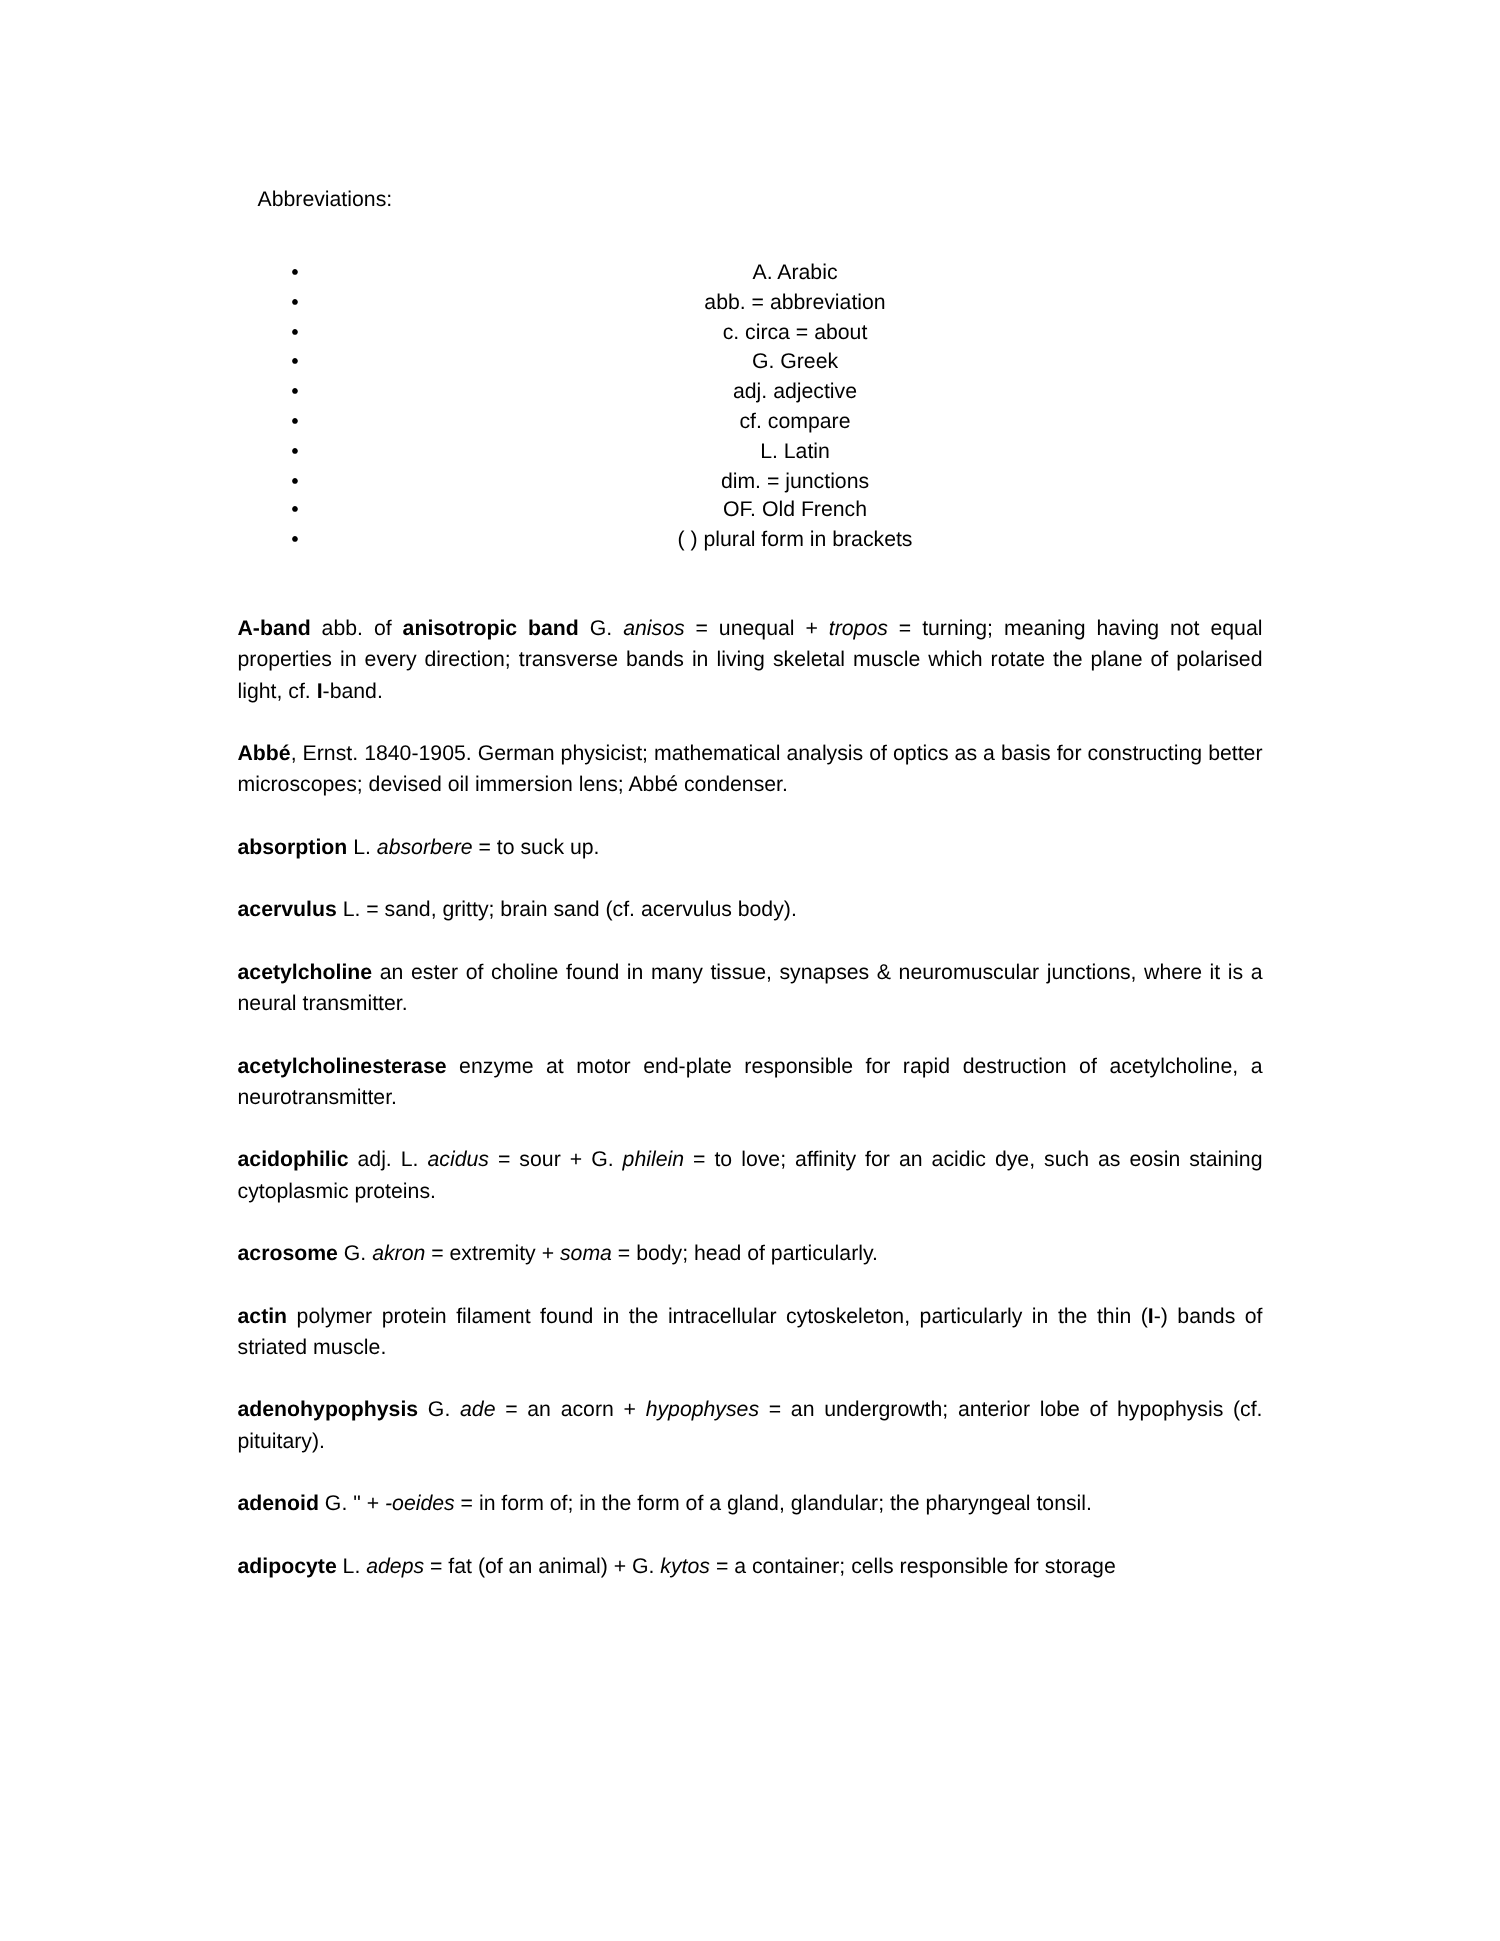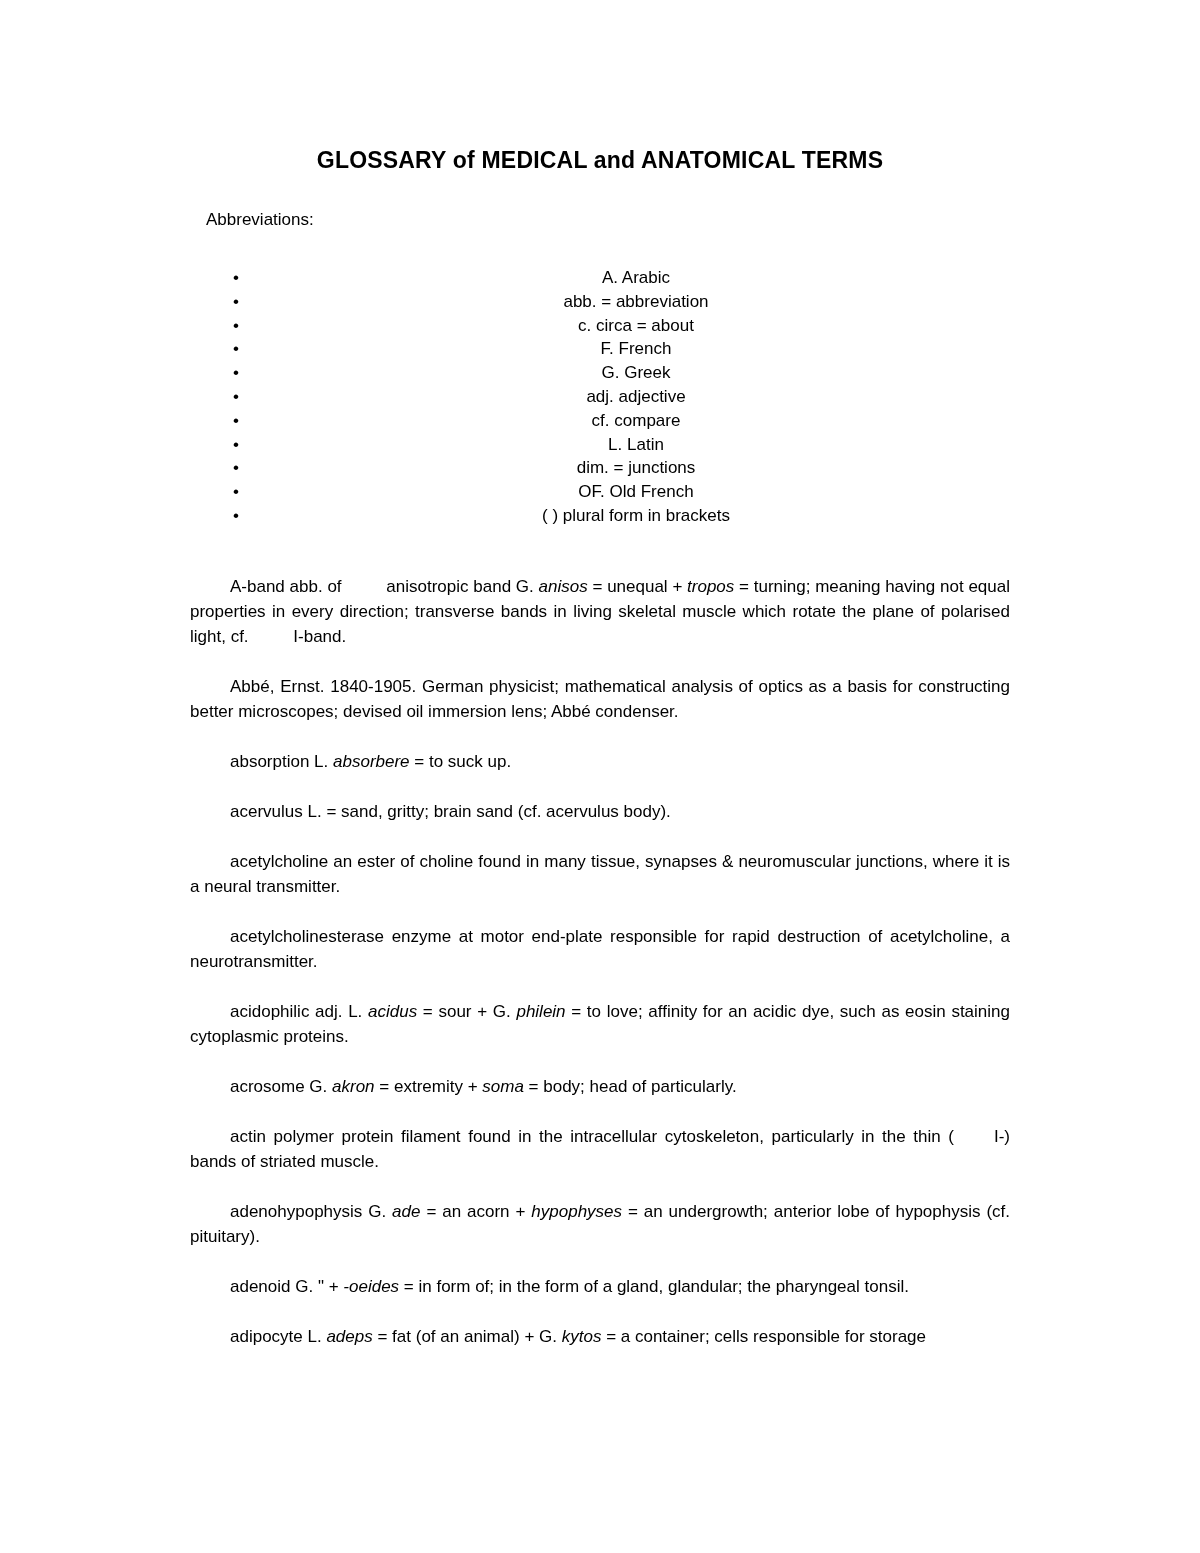--- a/index.html
+++ b/index.html
@@ -40,34 +40,32 @@
   .abbr-list li::before {
     content: "\2022";
     position: absolute;
     left: -29px;
     top: 0;
   }
   .entries .entry {
     margin: 0 0 25px 0;
     text-align: justify;
   }
-  .entry .b { font-weight: 400; margin-left: 40px; }
+  .entry .b { font-weight: 700; }
   .entry .i { font-style: italic; }
 </style>
 </head>
 <body>
 
 <div class="page">
-  <h1 class="title">GLOSSARY of MEDICAL and ANATOMICAL TERMS</h1>
   <p class="abbr-heading">Abbreviations:</p>
   <ul class="abbr-list">
       <li>A. Arabic</li>
       <li>abb. = abbreviation</li>
       <li>c. circa = about</li>
-      <li>F. French</li>
       <li>G. Greek</li>
       <li>adj. adjective</li>
       <li>cf. compare</li>
       <li>L. Latin</li>
       <li>dim. = junctions</li>
       <li>OF. Old French</li>
       <li>( ) plural form in brackets</li>
     </ul>
   <div class="entries">
       <p class="entry"><span class="b">A-band</span><span> abb. of </span><span class="b">anisotropic band</span><span> G. </span><span class="i">anisos</span><span> = unequal + </span><span class="i">tropos</span><span> = turning; meaning having not equal properties in every direction; transverse bands in living skeletal muscle which rotate the plane of polarised light, cf. </span><span class="b">I</span><span>-band.</span></p>

